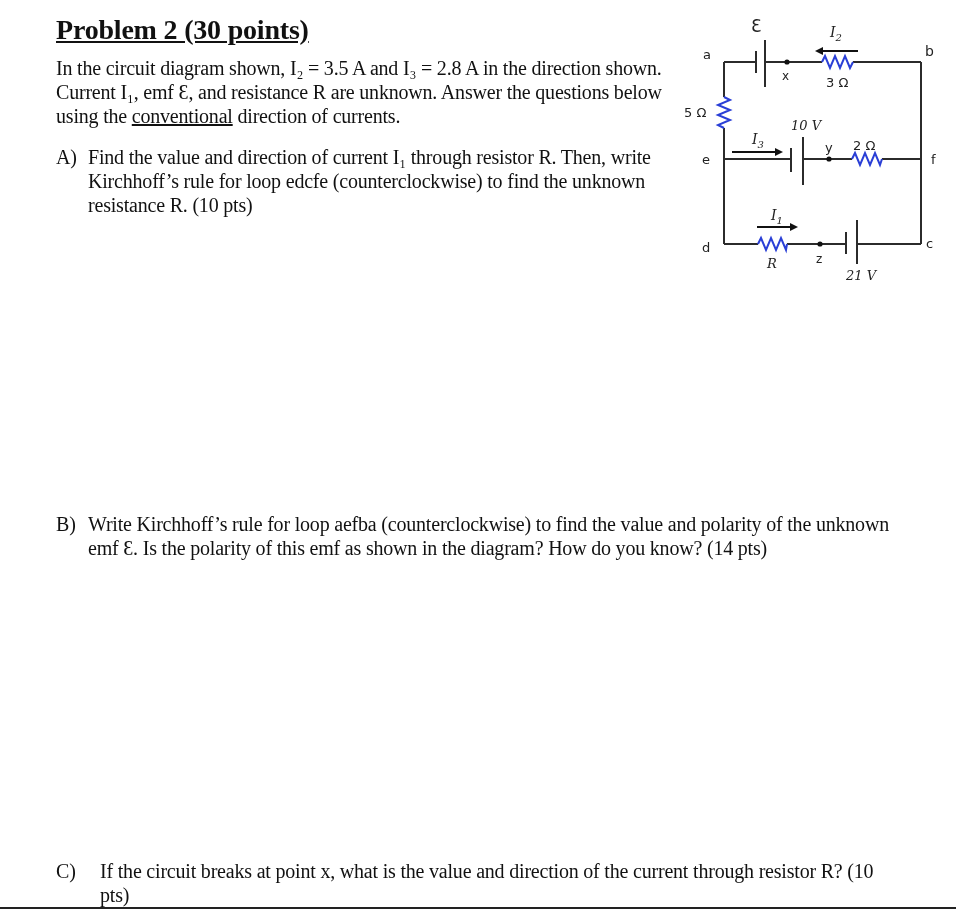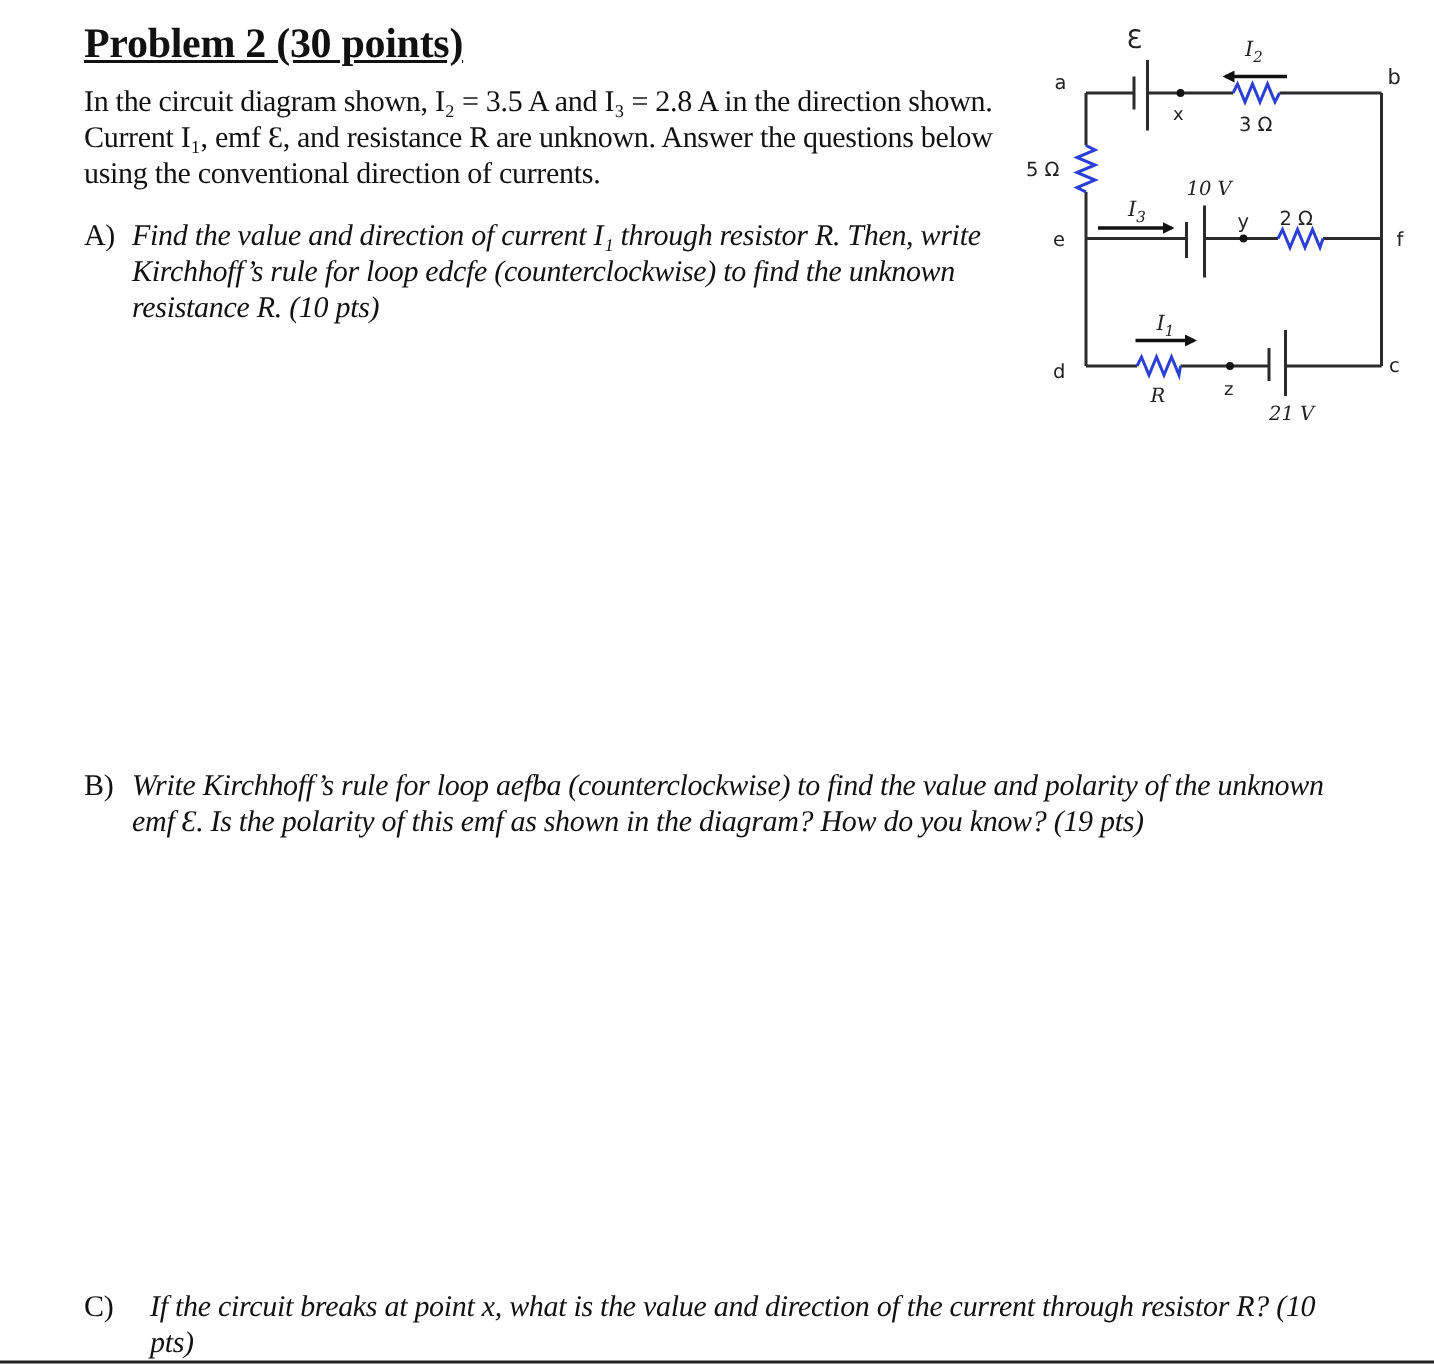--- a/index.html
+++ b/index.html
@@ -1,24 +1,24 @@
 <!DOCTYPE html>
 <html><head>
 <meta charset="utf-8">
 <style>
   html, body { margin:0; padding:0; background:#ffffff; }
   body { width:956px; height:910px; position:relative; overflow:hidden;
          font-family:"Liberation Serif", "DejaVu Serif", serif; color:#111; }
   .title { position:absolute; left:56px; top:14px; font-size:28px; font-weight:bold; text-decoration:underline; letter-spacing:-0.2px; }
   .para { position:absolute; font-size:20px; line-height:24px; letter-spacing:-0.2px; }
   .intro { left:56px; top:56px; width:620px; }
-  .u { }
+  .u { text-decoration:underline; }
   .q { position:absolute; font-size:20px; line-height:24px; letter-spacing:-0.2px; }
   .q .lbl { position:absolute; left:0; top:0; }
-  .q .txt { display:block;font-style:italic; }
+  .q .txt { display:block; }
   .qa { left:56px; top:145px; width:620px; }
   .qa .txt { margin-left:32px; }
   .qb { left:56px; top:512px; width:850px; }
   .qb .txt { margin-left:32px; }
   .qc { left:56px; top:859px; width:850px; }
   .qc .txt { margin-left:44px; }
   .bottom-rule { position:absolute; left:0; top:907px; width:956px; height:2px; background:#222; }
   svg.circuit { position:absolute; left:0; top:0; }
   svg text { font-family:"DejaVu Sans", "Liberation Sans", sans-serif; }
   svg text.it { font-family:"DejaVu Serif", "Liberation Serif", serif; font-style:italic; }
@@ -30,21 +30,21 @@
 
 <div class="para intro"><span>In the circuit diagram shown, I₂ = 3.5 A and I₃ = 2.8 A in the direction shown. Current I₁, emf Ɛ, and resistance R are unknown. Answer the questions below using the </span><span class="u">conventional</span><span> direction of currents.</span></div>
 
 <div class="q qa">
   <span class="lbl">A)</span>
   <span class="txt">Find the value and direction of current I₁ through resistor R. Then, write Kirchhoff’s rule for loop edcfe (counterclockwise) to find the unknown resistance R. (10 pts)</span>
 </div>
 
 <div class="q qb">
   <span class="lbl">B)</span>
-  <span class="txt">Write Kirchhoff’s rule for loop aefba (counterclockwise) to find the value and polarity of the unknown emf Ɛ. Is the polarity of this emf as shown in the diagram? How do you know? (19 pts)</span>
+  <span class="txt">Write Kirchhoff’s rule for loop aefba (counterclockwise) to find the value and polarity of the unknown emf Ɛ. Is the polarity of this emf as shown in the diagram? How do you know? (14 pts)</span>
 </div>
 
 <div class="q qc">
   <span class="lbl">C)</span>
   <span class="txt">If the circuit breaks at point x, what is the value and direction of the current through resistor R? (10 pts)</span>
 </div>
 
 <div class="bottom-rule"></div>
 
 <svg class="circuit" width="956" height="300" viewBox="0 0 956 300">

